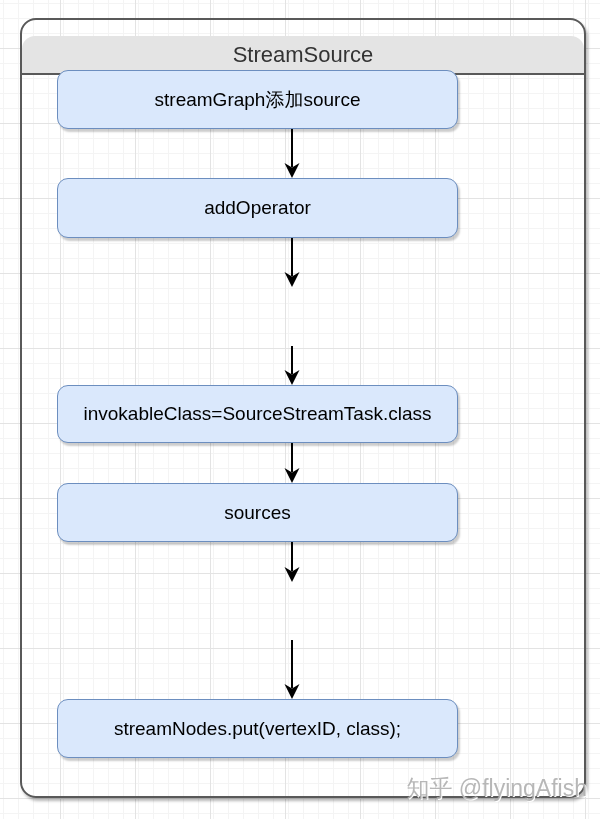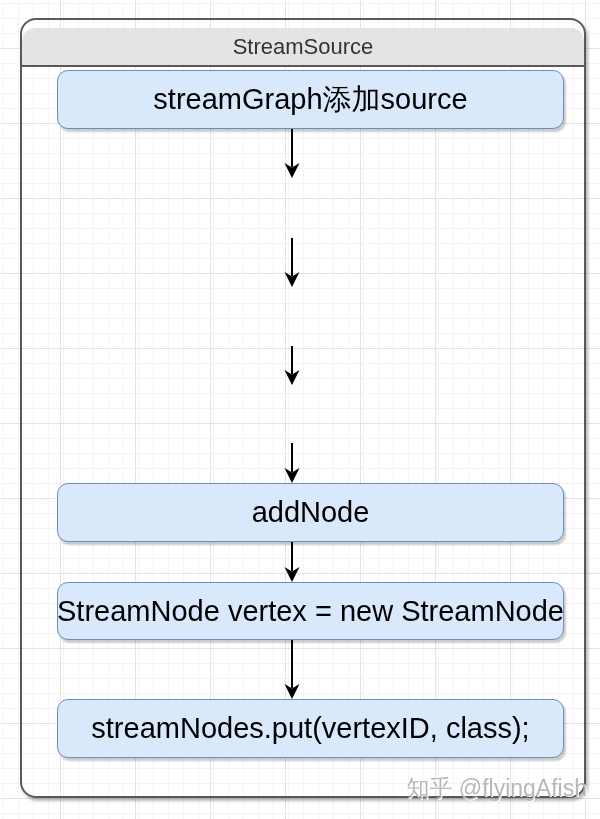--- a/index.html
+++ b/index.html
@@ -30,45 +30,45 @@
     width: 566px;
     height: 780px;
     box-sizing: border-box;
     border: 2px solid #595959;
     border-radius: 16px;
     box-shadow: 2px 3px 3px rgba(0, 0, 0, 0.28);
   }
   .container-header {
     position: absolute;
     left: 0;
-    top: 8px;
+    top: 16px;
     right: 0;
     height: 37px;
     background: #e4e4e4;
     border-bottom: 2px solid #595959;
     border-radius: 13px 13px 0 0;
     display: flex;
     align-items: center;
     justify-content: center;
     font-size: 22px;
     color: #333333;
   }
   .node {
     position: absolute;
     left: 57px;
-    width: 507px;
+    width: 401px;
     box-sizing: border-box;
     background: #dae8fc;
     border: 1.5px solid #6c8ebf;
     border-radius: 11px;
     box-shadow: 2px 3px 2px rgba(0, 0, 0, 0.2);
     display: flex;
     align-items: center;
     justify-content: center;
-    font-size: 29px;
+    font-size: 19px;
     color: #000000;
     white-space: nowrap;
   }
   .arrow {
     position: absolute;
     left: 283px;
     width: 18px;
   }
   .arrow .shaft {
     position: absolute;
@@ -110,58 +110,61 @@
     <span>streamGraph添加source</span>
   </div>
 
   <div class="arrow" style="top:129px;height:49px">
     <div class="shaft"></div>
     <svg class="head" width="18" height="15" viewBox="0 0 18 15">
       <polygon points="9,15 1.5,0 9,4.5 16.5,0" fill="#000000"></polygon>
     </svg>
   </div>
 
+  <div class="node" style="top:178px;height:60px">
+    <span>addOperator</span>
+  </div>
 
   <div class="arrow" style="top:238px;height:49px">
     <div class="shaft"></div>
     <svg class="head" width="18" height="15" viewBox="0 0 18 15">
       <polygon points="9,15 1.5,0 9,4.5 16.5,0" fill="#000000"></polygon>
     </svg>
   </div>
 
 
   <div class="arrow" style="top:346px;height:39px">
     <div class="shaft"></div>
     <svg class="head" width="18" height="15" viewBox="0 0 18 15">
       <polygon points="9,15 1.5,0 9,4.5 16.5,0" fill="#000000"></polygon>
     </svg>
   </div>
 
+  <div class="node" style="top:385px;height:58px">
+    <span>invokableClass=SourceStreamTask.class</span>
+  </div>
 
   <div class="arrow" style="top:443px;height:40px">
     <div class="shaft"></div>
     <svg class="head" width="18" height="15" viewBox="0 0 18 15">
       <polygon points="9,15 1.5,0 9,4.5 16.5,0" fill="#000000"></polygon>
     </svg>
   </div>
 
   <div class="node" style="top:483px;height:59px">
-    <span>addNode</span>
+    <span>sources</span>
   </div>
 
   <div class="arrow" style="top:542px;height:40px">
     <div class="shaft"></div>
     <svg class="head" width="18" height="15" viewBox="0 0 18 15">
       <polygon points="9,15 1.5,0 9,4.5 16.5,0" fill="#000000"></polygon>
     </svg>
   </div>
 
-  <div class="node" style="top:582px;height:58px">
-    <span>StreamNode vertex = new StreamNode</span>
-  </div>
 
   <div class="arrow" style="top:640px;height:59px">
     <div class="shaft"></div>
     <svg class="head" width="18" height="15" viewBox="0 0 18 15">
       <polygon points="9,15 1.5,0 9,4.5 16.5,0" fill="#000000"></polygon>
     </svg>
   </div>
 
   <div class="node" style="top:699px;height:59px">
     <span>streamNodes.put(vertexID, class);</span>

